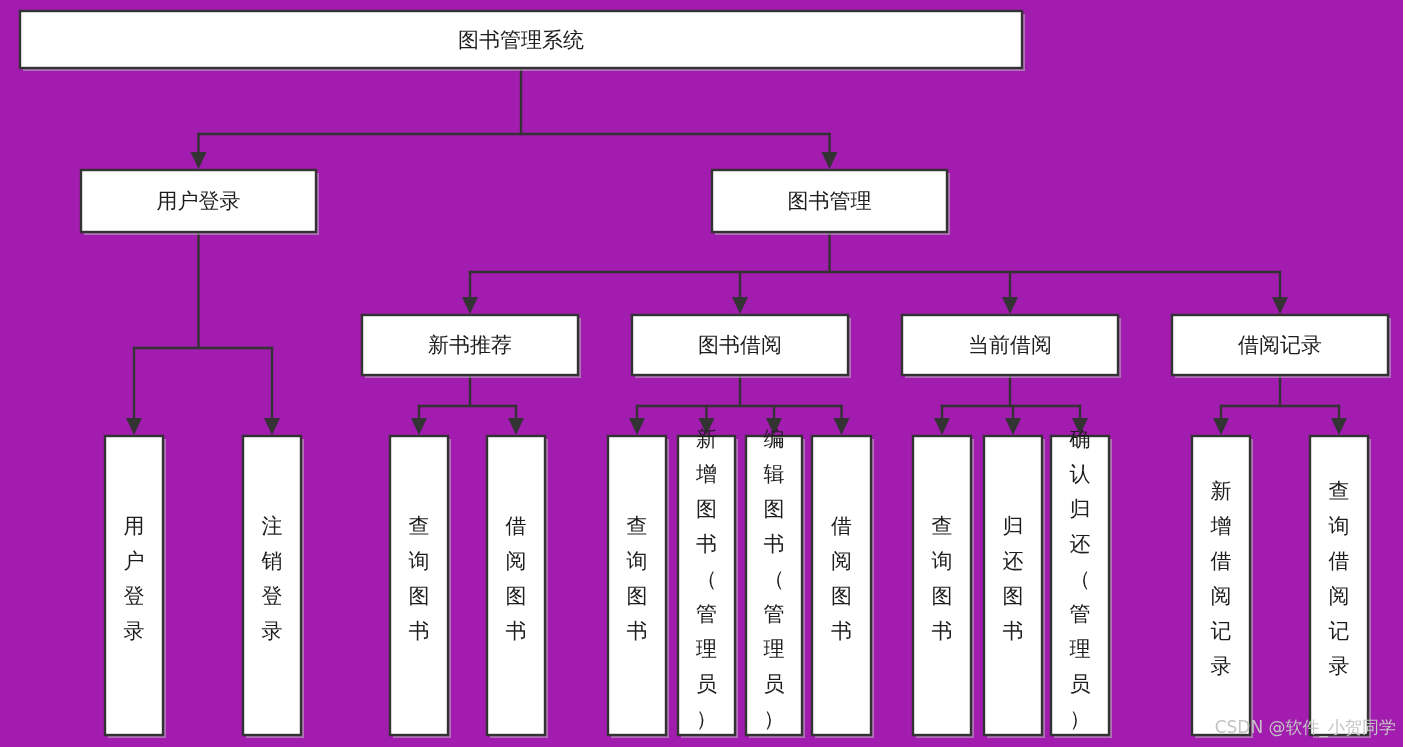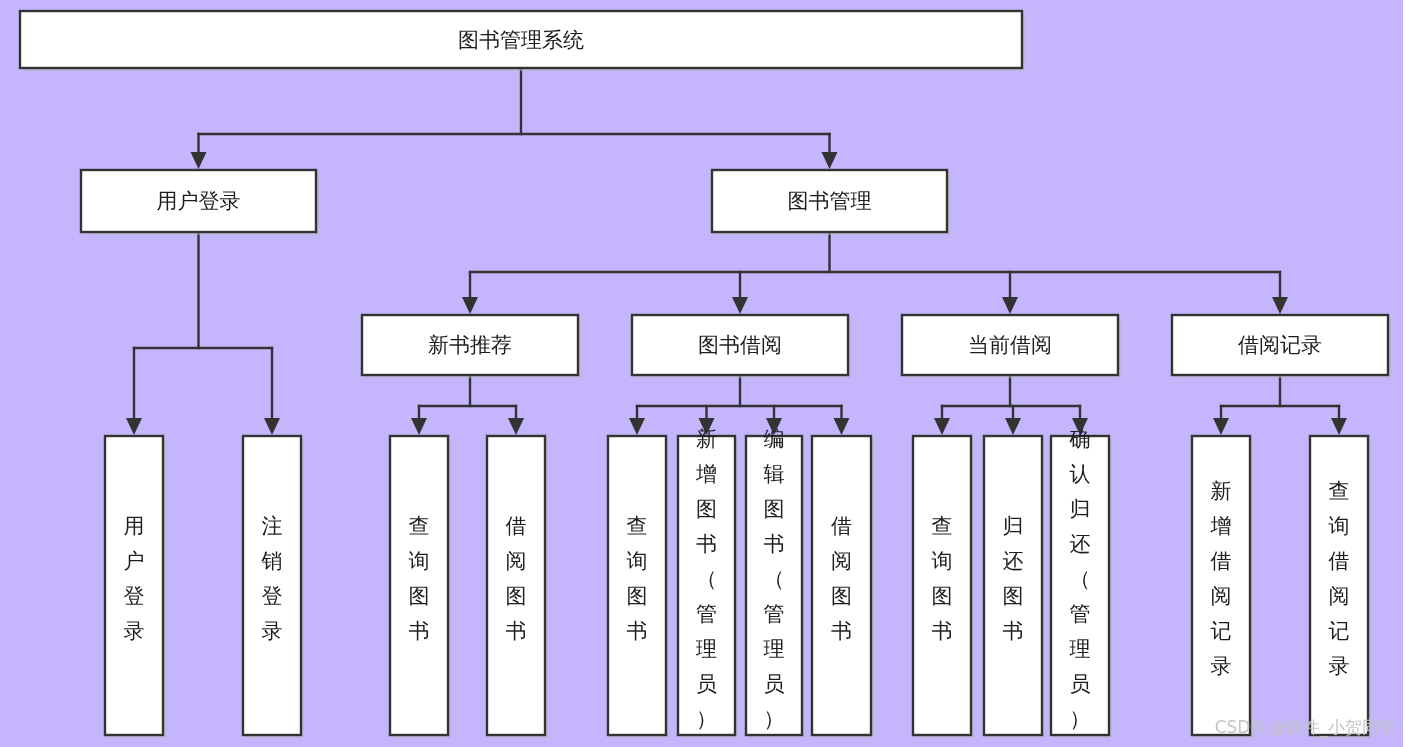--- a/index.html
+++ b/index.html
@@ -8,21 +8,21 @@
     padding: 0;
     background: #ffffff;
   }
   body {
     font-family: "DejaVu Sans", "Liberation Sans", sans-serif;
   }
   #diagram-root {
     position: relative;
     width: 1403px;
     height: 747px;
-    background: #c4b5fd;
+    background: #a21caf;
     overflow: hidden;
   }
   svg.diagram-canvas {
     position: absolute;
     left: 0;
     top: 0;
     width: 1405px;
     height: 747px;
     display: block;
   }

